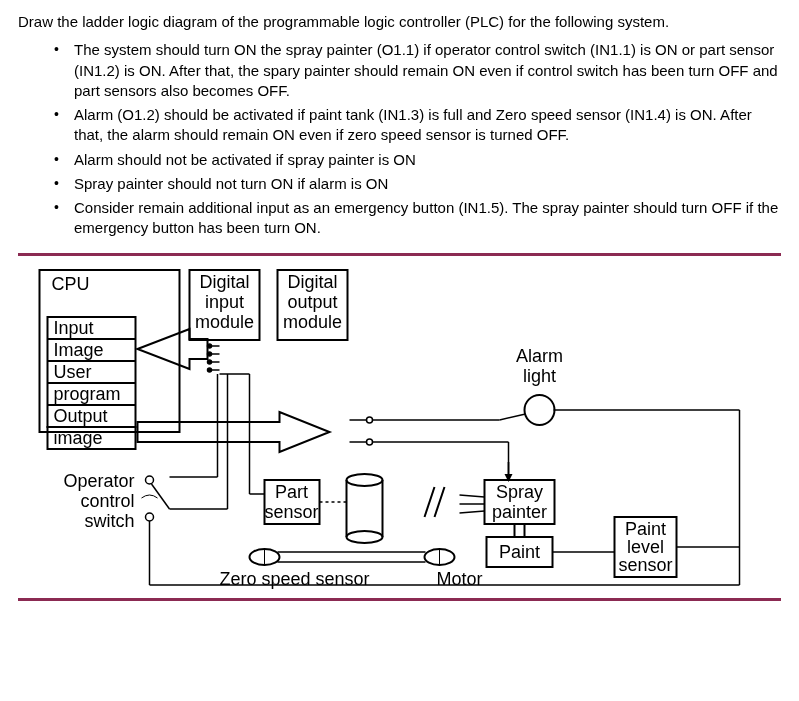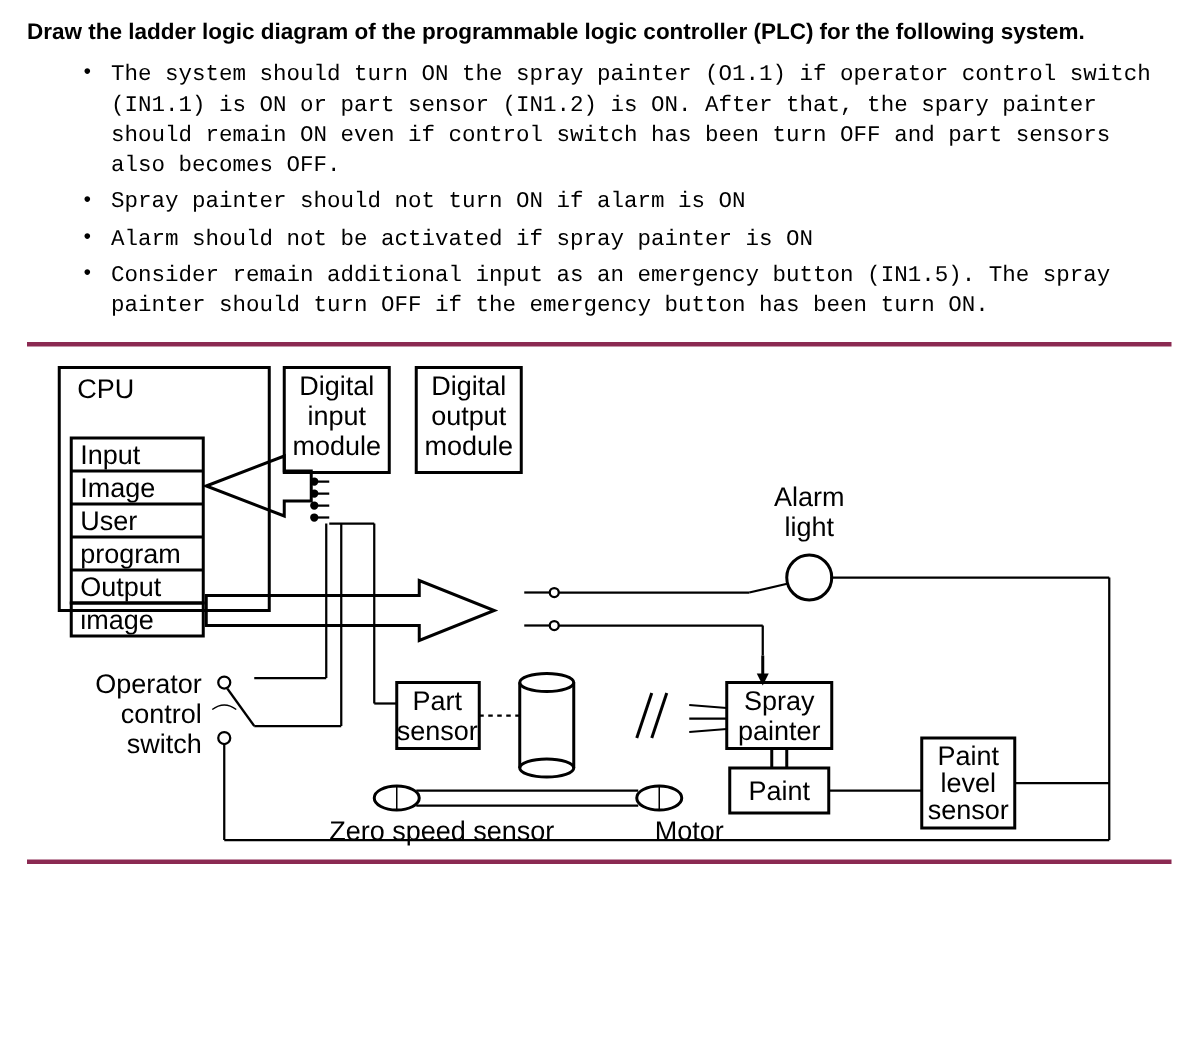--- a/index.html
+++ b/index.html
@@ -7,27 +7,25 @@
       font-family: Arial, Helvetica, sans-serif;
       font-size: 15px;
       color: #000;
       padding: 12px 18px;
       width: 799px;
       background: #fff;
       line-height: 1.35;
     }
     .intro {
       margin-bottom: 8px;
-      font-weight: bold;
     }
     ul.requirements {
       list-style: none;
       padding-left: 32px;
       margin-bottom: 14px;
-      font-family: Liberation Mono, monospace;
     }
     ul.requirements li {
       position: relative;
       padding-left: 24px;
       margin-bottom: 4px;
     }
     ul.requirements li::before {
       content: "•";
       position: absolute;
       left: 4px;
@@ -55,22 +53,23 @@
       fill: #000;
     }
   </style>
 </head>
 <body>
 
 <p class="intro">Draw the ladder logic diagram of the programmable logic controller (PLC) for the following system.</p>
 
 <ul class="requirements">
   <li>The system should turn ON the spray painter (O1.1) if operator control switch (IN1.1) is ON or part sensor (IN1.2) is ON. After that, the spary painter should remain ON even if control switch has been turn OFF and part sensors also becomes OFF.</li>
+  <li>Alarm (O1.2) should be activated if paint tank (IN1.3) is full and Zero speed sensor (IN1.4) is ON. After that, the alarm should remain ON even if zero speed sensor is turned OFF.</li>
+  <li>Alarm should not be activated if spray painter is ON</li>
   <li>Spray painter should not turn ON if alarm is ON</li>
-  <li>Alarm should not be activated if spray painter is ON</li>
   <li>Consider remain additional input as an emergency button (IN1.5). The spray painter should turn OFF if the emergency button has been turn ON.</li>
 </ul>
 
 <div class="divider"></div>
 
 <div class="diagram-box">
   <svg viewBox="0 0 760 330" preserveAspectRatio="xMidYMid meet">
 
     <rect x="20" y="8" width="140" height="162" fill="none" stroke="#000" stroke-width="2"></rect>
     <text class="svg-text" x="32" y="28">CPU</text>

